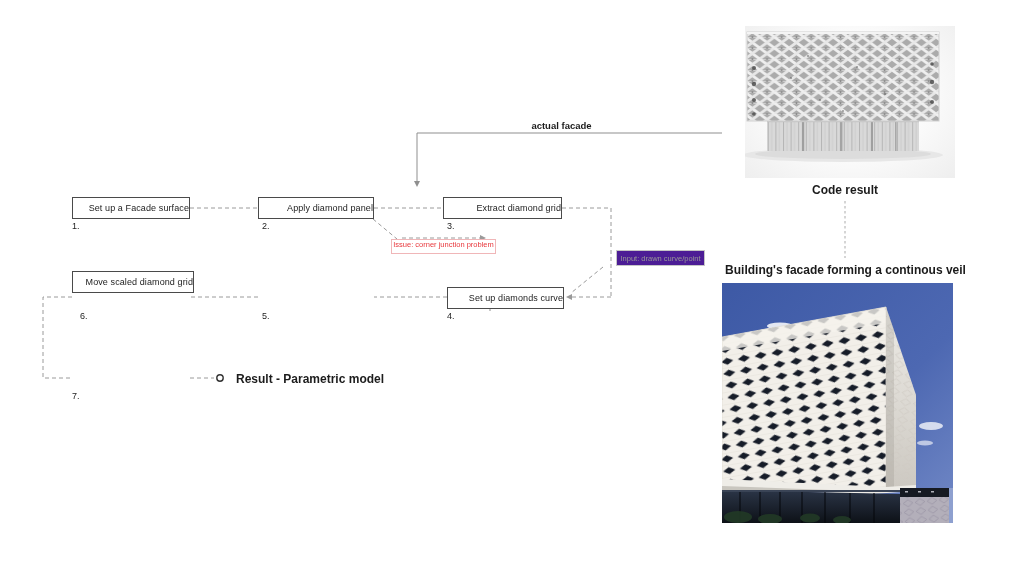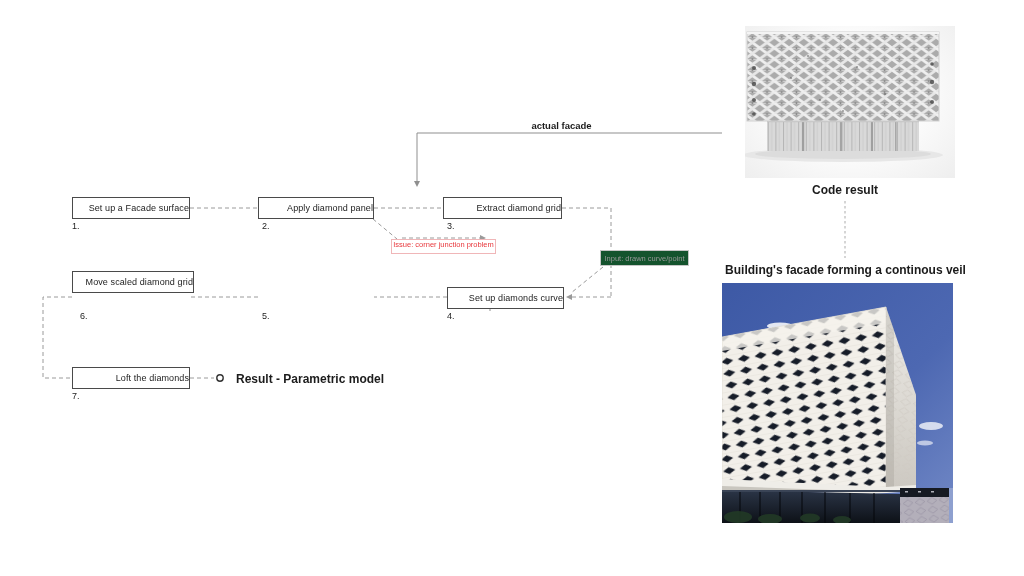--- a/index.html
+++ b/index.html
@@ -15,22 +15,22 @@
           display:flex; align-items:center; justify-content:flex-end;
           font-size:9px; color:#1c1c1c; letter-spacing:.1px; z-index:3; }
   .stepnum { position:absolute; font-size:9px; color:#1c1c1c; z-index:3; }
 
   .annot-title { position:absolute; left:404px; top:106px; width:315px; text-align:center;
                  font-weight:bold; font-size:9.5px; line-height:1.4; color:#1b1b1b; z-index:2; }
 
   .issue-box { position:absolute; left:391px; top:239px; width:105px; height:15px;
                border:1px solid #f0b6b8; background:#fff; color:#e8383d;
                font-size:7.5px; display:flex; align-items:flex-start; justify-content:center; z-index:4; }
-  .input-box { position:absolute; left:600px; top:250px; width:89px; height:16px;
-               border:1px solid #c6c6c6; background:#14532d; color:#979797;
+  .input-box { position:absolute; left:616px; top:250px; width:89px; height:16px;
+               border:1px solid #c6c6c6; background:#4c1d95; color:#979797;
                font-size:7.5px; display:flex; align-items:center; justify-content:center; z-index:4; }
 
   .result-label { position:absolute; left:236px; top:372px; font-size:12px; font-weight:bold;
                   color:#1c1c1c; z-index:3; }
 
   .caption { position:absolute; text-align:center; font-weight:bold; font-size:12px; color:#1b1b1b; z-index:3; }
   .cap-code { left:765px; top:183px; width:160px; }
   .cap-photo { left:718px; top:263px; width:255px; }
 
   .render-img { position:absolute; left:745px; top:26px; width:210px; height:152px;
@@ -108,23 +108,20 @@
   </div>
   <div class="stepnum" style="left:80px; top:311px;">6.</div>
 
   <div class="stepnum" style="left:262px; top:311px;">5.</div>
 
   <div class="fbox" style="left:447px; top:287px; width:117px;">
     <span>Set up diamonds curve</span>
   </div>
   <div class="stepnum" style="left:447px; top:311px;">4.</div>
 
-  <div class="fbox" style="left:72px; top:367px; width:118px;">
-    <span>Loft the diamonds</span>
-  </div>
   <div class="stepnum" style="left:72px; top:391px;">7.</div>
 
   <div class="result-label">Result - Parametric model</div>
 
   <div class="render-img">
     <svg viewBox="0 0 210 152">
       <defs>
         <pattern id="rd" width="14.7" height="11" patternUnits="userSpaceOnUse">
           <rect width="14.7" height="11" fill="#ababab"></rect>
           <line x1="0" y1="0" x2="14.7" y2="11" stroke="#efefef" stroke-width="2.8"></line>

